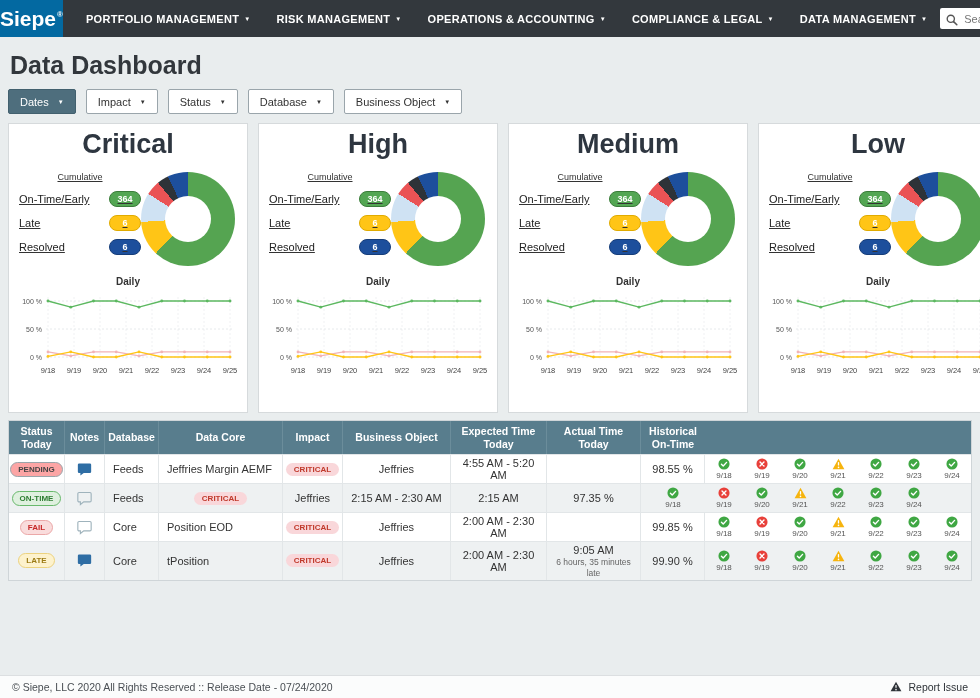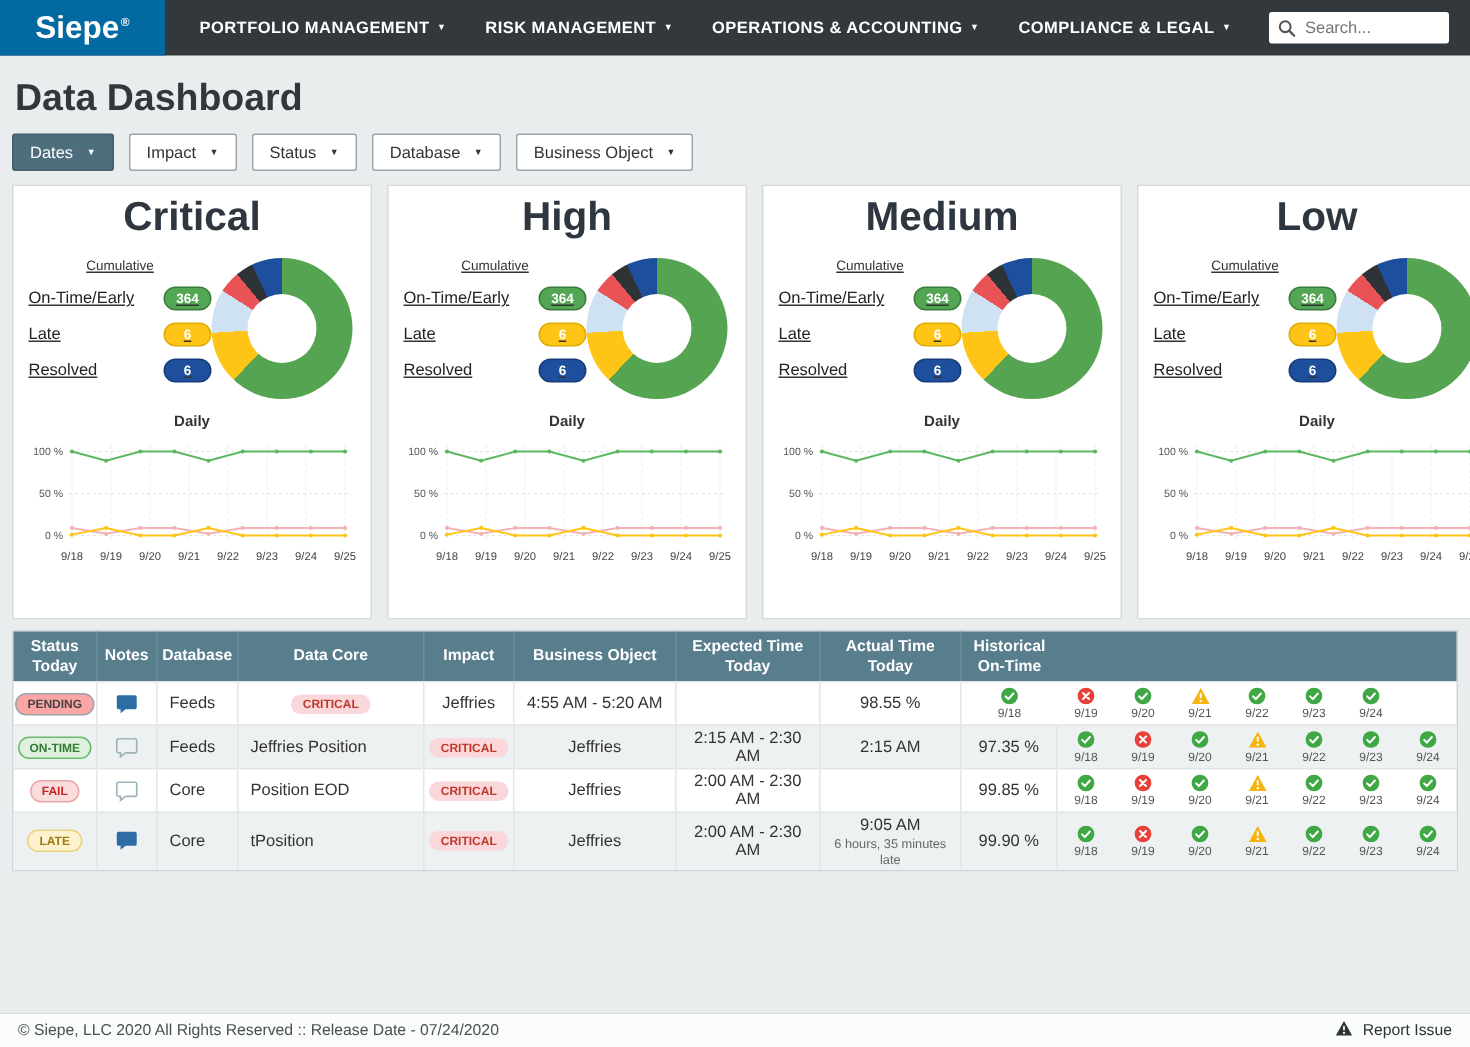--- a/index.html
+++ b/index.html
@@ -101,20 +101,24 @@
       <div class="menu-item">
         <span>RISK MANAGEMENT</span>
         <span class="caret">▼</span>
       </div>
       <div class="menu-item">
         <span>OPERATIONS &amp; ACCOUNTING</span>
         <span class="caret">▼</span>
       </div>
       <div class="menu-item">
         <span>COMPLIANCE &amp; LEGAL</span>
+        <span class="caret">▼</span>
+      </div>
+      <div class="menu-item">
+        <span>DATA MANAGEMENT</span>
         <span class="caret">▼</span>
       </div>
     </nav>
   <div class="nav-right">
     <div class="search">
       <span class="mag">
         <svg width="12" height="12" viewBox="0 0 14 14">
             <circle cx="5.6" cy="5.6" r="4.2" fill="none" stroke="#555" stroke-width="1.6"></circle>
             <line x1="8.9" y1="8.9" x2="12.6" y2="12.6" stroke="#555" stroke-width="1.8" stroke-linecap="round"></line>
           </svg>
@@ -470,20 +474,21 @@
       <div class="trow row">
         <div class="td">
           <span class="status-pill st-pending">PENDING</span>
         </div>
         <div class="td note-btn">
           <svg width="15" height="15" viewBox="0 0 16 16">
             <path d="M2.2 1.6 h11.6 a1.3 1.3 0 0 1 1.3 1.3 v7.4 a1.3 1.3 0 0 1 -1.3 1.3 H7.2 L3.6 14.4 V11.6 H2.2 A1.3 1.3 0 0 1 0.9 10.3 V2.9 A1.3 1.3 0 0 1 2.2 1.6 Z" fill="#2e6da4"></path>
           </svg>
         </div>
         <div class="td left">Feeds</div>
+        <div class="td left">Jeffries Margin AEMF</div>
         <div class="td">
           <span class="impact-pill">CRITICAL</span>
         </div>
         <div class="td">Jeffries</div>
         <div class="td">4:55 AM - 5:20 AM</div>
         <div class="td col">
           <span></span>
         </div>
         <div class="td">98.55 %</div>
         <div class="td hist">
@@ -540,21 +545,20 @@
       <div class="trow row alt">
         <div class="td">
           <span class="status-pill st-ontime">ON-TIME</span>
         </div>
         <div class="td note-btn">
           <svg width="15" height="15" viewBox="0 0 16 16">
             <path d="M2.2 1.6 h11.6 a1.3 1.3 0 0 1 1.3 1.3 v7.4 a1.3 1.3 0 0 1 -1.3 1.3 H7.2 L3.6 14.4 V11.6 H2.2 A1.3 1.3 0 0 1 0.9 10.3 V2.9 A1.3 1.3 0 0 1 2.2 1.6 Z" fill="none" stroke="#9fb3bc" stroke-width="1.2"></path>
           </svg>
         </div>
         <div class="td left">Feeds</div>
-        <div class="td left">Jeffries Position</div>
         <div class="td">
           <span class="impact-pill">CRITICAL</span>
         </div>
         <div class="td">Jeffries</div>
         <div class="td">2:15 AM - 2:30 AM</div>
         <div class="td col">
           <span>2:15 AM</span>
         </div>
         <div class="td">97.35 %</div>
         <div class="td hist">

